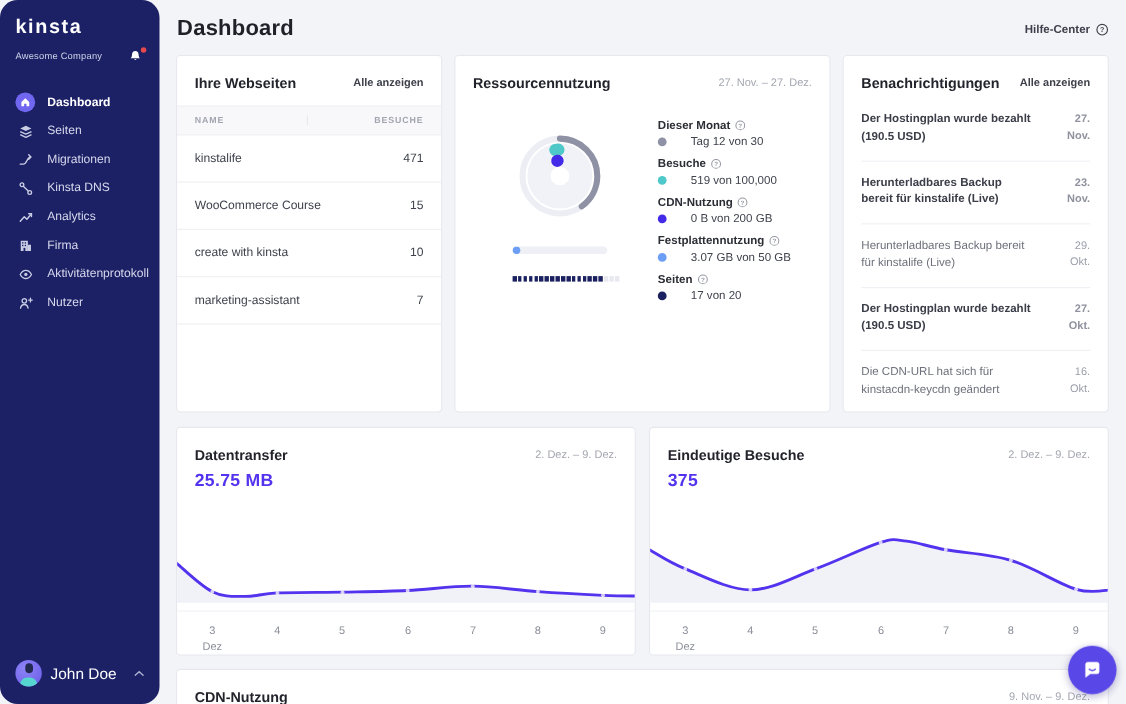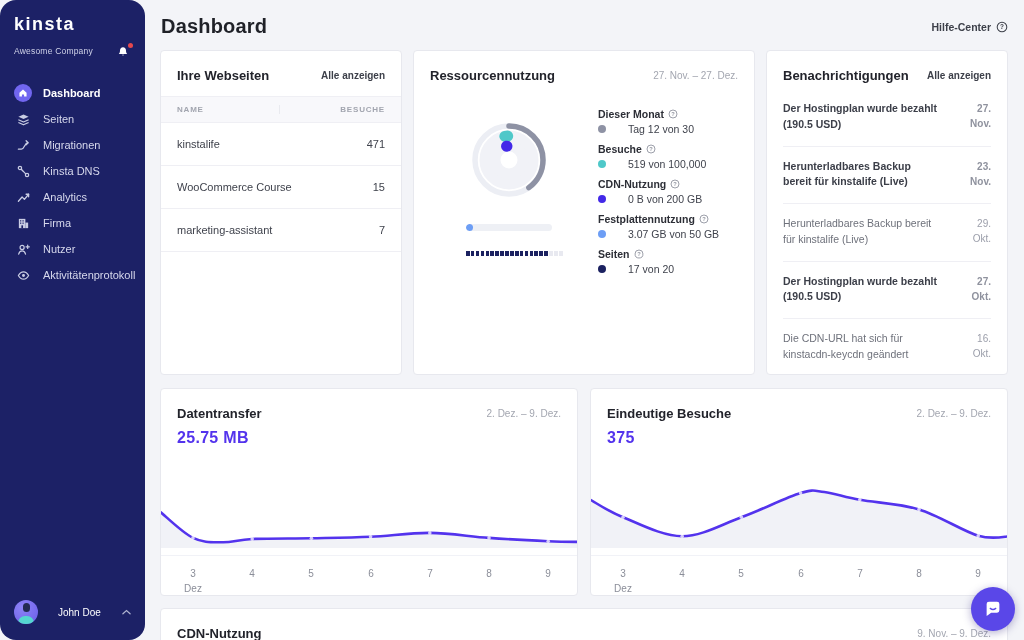--- a/index.html
+++ b/index.html
@@ -22,21 +22,21 @@
   .nav-item .ic { width:18px; height:18px; display:flex; align-items:center; justify-content:center; flex:none; }
   .nav-item .ic svg { width:13px; height:13px; }
   .nav-item.active { color:#fff; font-weight:bold; }
   .nav-item.active .ic { background:#7166f0; border-radius:50%; }
   .nav-item.active .ic svg { width:10px; height:10px; }
   .side-user { display:flex; align-items:center; gap:8px; padding:12px 14px 16px 14px; cursor:pointer; }
   .avatar { position:relative; width:24px; height:24px; border-radius:50%; overflow:hidden;
     background:radial-gradient(circle at 35% 30%, #8d83f6, #6a5ce8); flex:none; }
   .av-body { position:absolute; bottom:-3px; left:4px; width:16px; height:11px; background:#55d6cf; border-radius:7px 7px 0 0; }
   .av-head { position:absolute; top:3px; left:9px; width:7px; height:9px; background:#232a52; border-radius:3.5px; }
-  .side-user .uname { font-size:10px; color:#fff; flex:1;margin-left:12px; }
+  .side-user .uname { font-size:14px; color:#fff; flex:1; }
   .side-user svg { width:9px; height:6px; }
 
   
   .main { margin-left:145px; width:879px; height:640px; position:relative; }
   .topbar { display:flex; align-items:center; justify-content:space-between; padding:15px 16px 12px 16px; }
   .page-title { font-size:20px; font-weight:bold; color:#1f2128; letter-spacing:.2px; }
   .help { display:flex; align-items:center; gap:5px; font-size:10.5px; color:#3d404a; font-weight:bold; cursor:pointer; }
   .help svg { width:12px; height:12px; color:#3d404a; }
 
   .grid1 { display:grid; grid-template-columns:242px 342px 242px; gap:11px; padding:0 16px 0 15px; }
@@ -180,36 +180,36 @@
               <rect x="3.3" y="6" width="1.3" height="1.3"></rect>
               <rect x="5.9" y="6" width="1.3" height="1.3"></rect>
               <rect x="4.7" y="9" width="1.8" height="3"></rect>
             </g>
           </svg>
         </span>
       <span>Firma</span>
     </div>
     <div class="nav-item">
       <span class="ic">
+          <svg viewBox="0 0 14 14" fill="none" stroke="#c9cde4" stroke-width="1.3">
+            <path d="M1.5 7C3 4.2 5 3 7 3s4 1.2 5.5 4C11 9.8 9 11 7 11S3 9.8 1.5 7z"></path>
+            <circle cx="7" cy="7" r="1.6" fill="#c9cde4" stroke="none"></circle>
+          </svg>
+        </span>
+      <span>Aktivitätenprotokoll</span>
+    </div>
+    <div class="nav-item">
+      <span class="ic">
           <svg viewBox="0 0 14 14" fill="none" stroke="#c9cde4" stroke-width="1.3" stroke-linecap="round">
             <circle cx="5.5" cy="4.8" r="2.2"></circle>
             <path d="M1.8 12c.5-2.4 1.9-3.6 3.7-3.6s3.2 1.2 3.7 3.6"></path>
             <path d="M11.5 2.3v3.6M9.7 4.1h3.6"></path>
           </svg>
         </span>
       <span>Nutzer</span>
-    </div>
-    <div class="nav-item">
-      <span class="ic">
-          <svg viewBox="0 0 14 14" fill="none" stroke="#c9cde4" stroke-width="1.3">
-            <path d="M1.5 7C3 4.2 5 3 7 3s4 1.2 5.5 4C11 9.8 9 11 7 11S3 9.8 1.5 7z"></path>
-            <circle cx="7" cy="7" r="1.6" fill="#c9cde4" stroke="none"></circle>
-          </svg>
-        </span>
-      <span>Aktivitätenprotokoll</span>
     </div>
   </div>
 
   <div class="side-user">
     <span class="avatar">
         <span class="av-body"></span>
         <span class="av-head"></span>
       </span>
     <span class="uname">John Doe</span>
     <svg viewBox="0 0 10 6" fill="none" stroke="#aeb2d0" stroke-width="1.4" stroke-linecap="round">
@@ -242,20 +242,24 @@
         <span>Name</span>
         <span class="col2">Besuche</span>
       </div>
       <div class="tbl-row">
         <span class="nm">kinstalife</span>
         <span class="vs">471</span>
       </div>
       <div class="tbl-row">
         <span class="nm">WooCommerce Course</span>
         <span class="vs">15</span>
+      </div>
+      <div class="tbl-row">
+        <span class="nm">create with kinsta</span>
+        <span class="vs">10</span>
       </div>
       <div class="tbl-row">
         <span class="nm">marketing-assistant</span>
         <span class="vs">7</span>
       </div>
     </div>
 
     <div class="card" style="height:325px">
       <div class="card-h">
         <span class="card-title">Ressourcennutzung</span>

